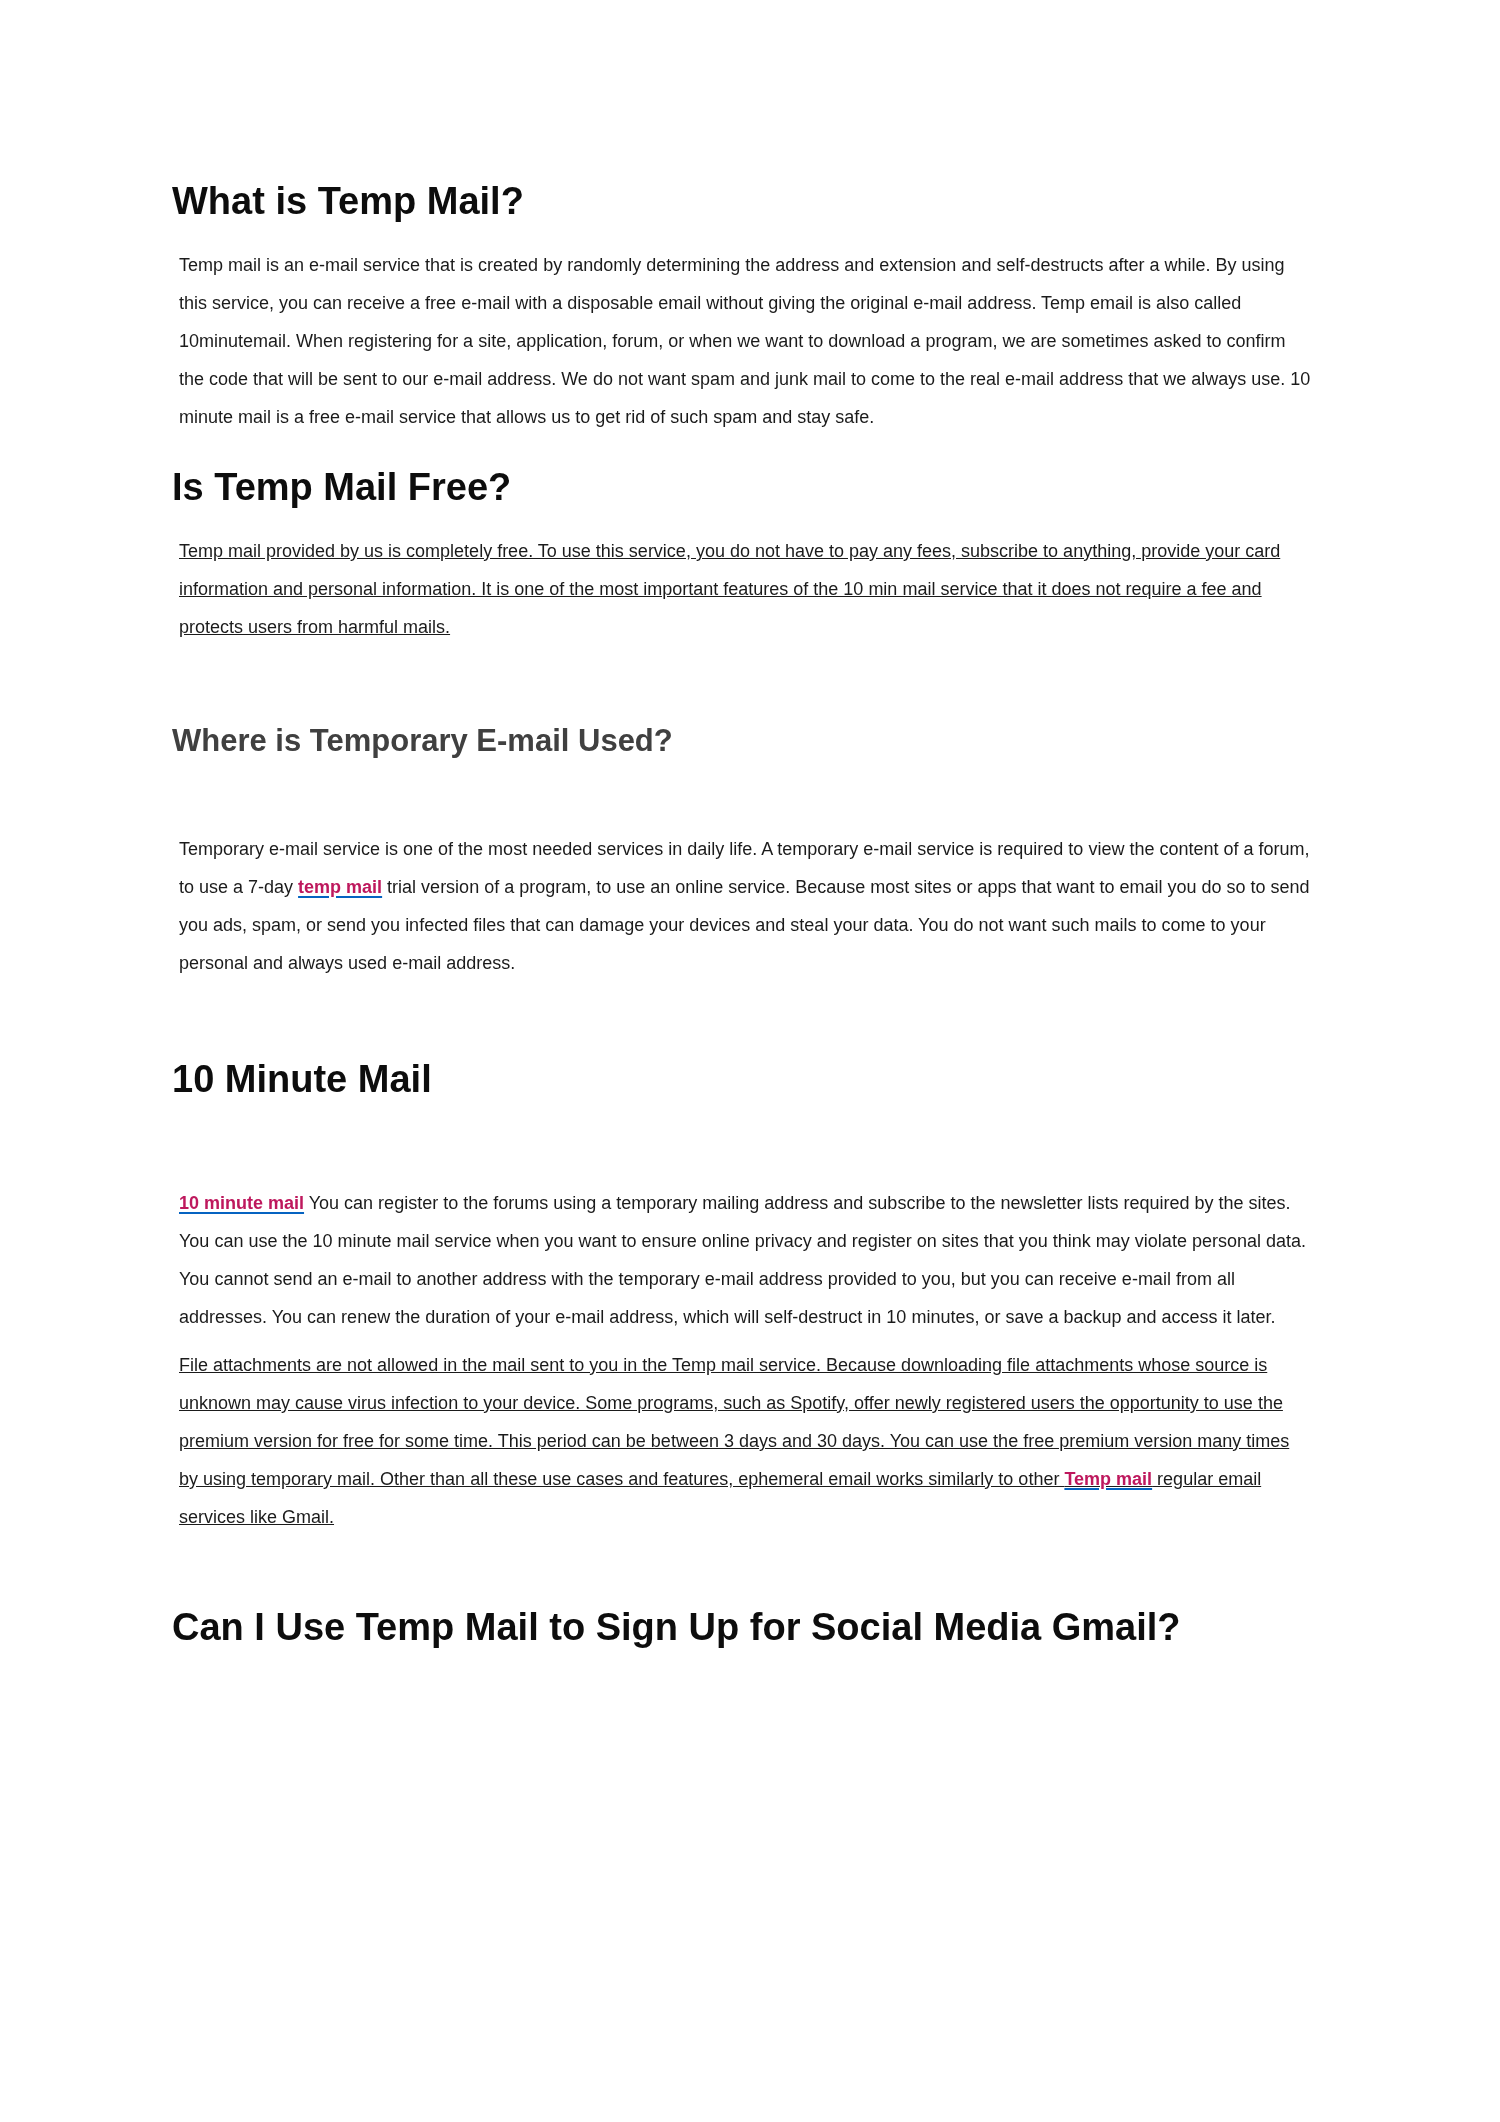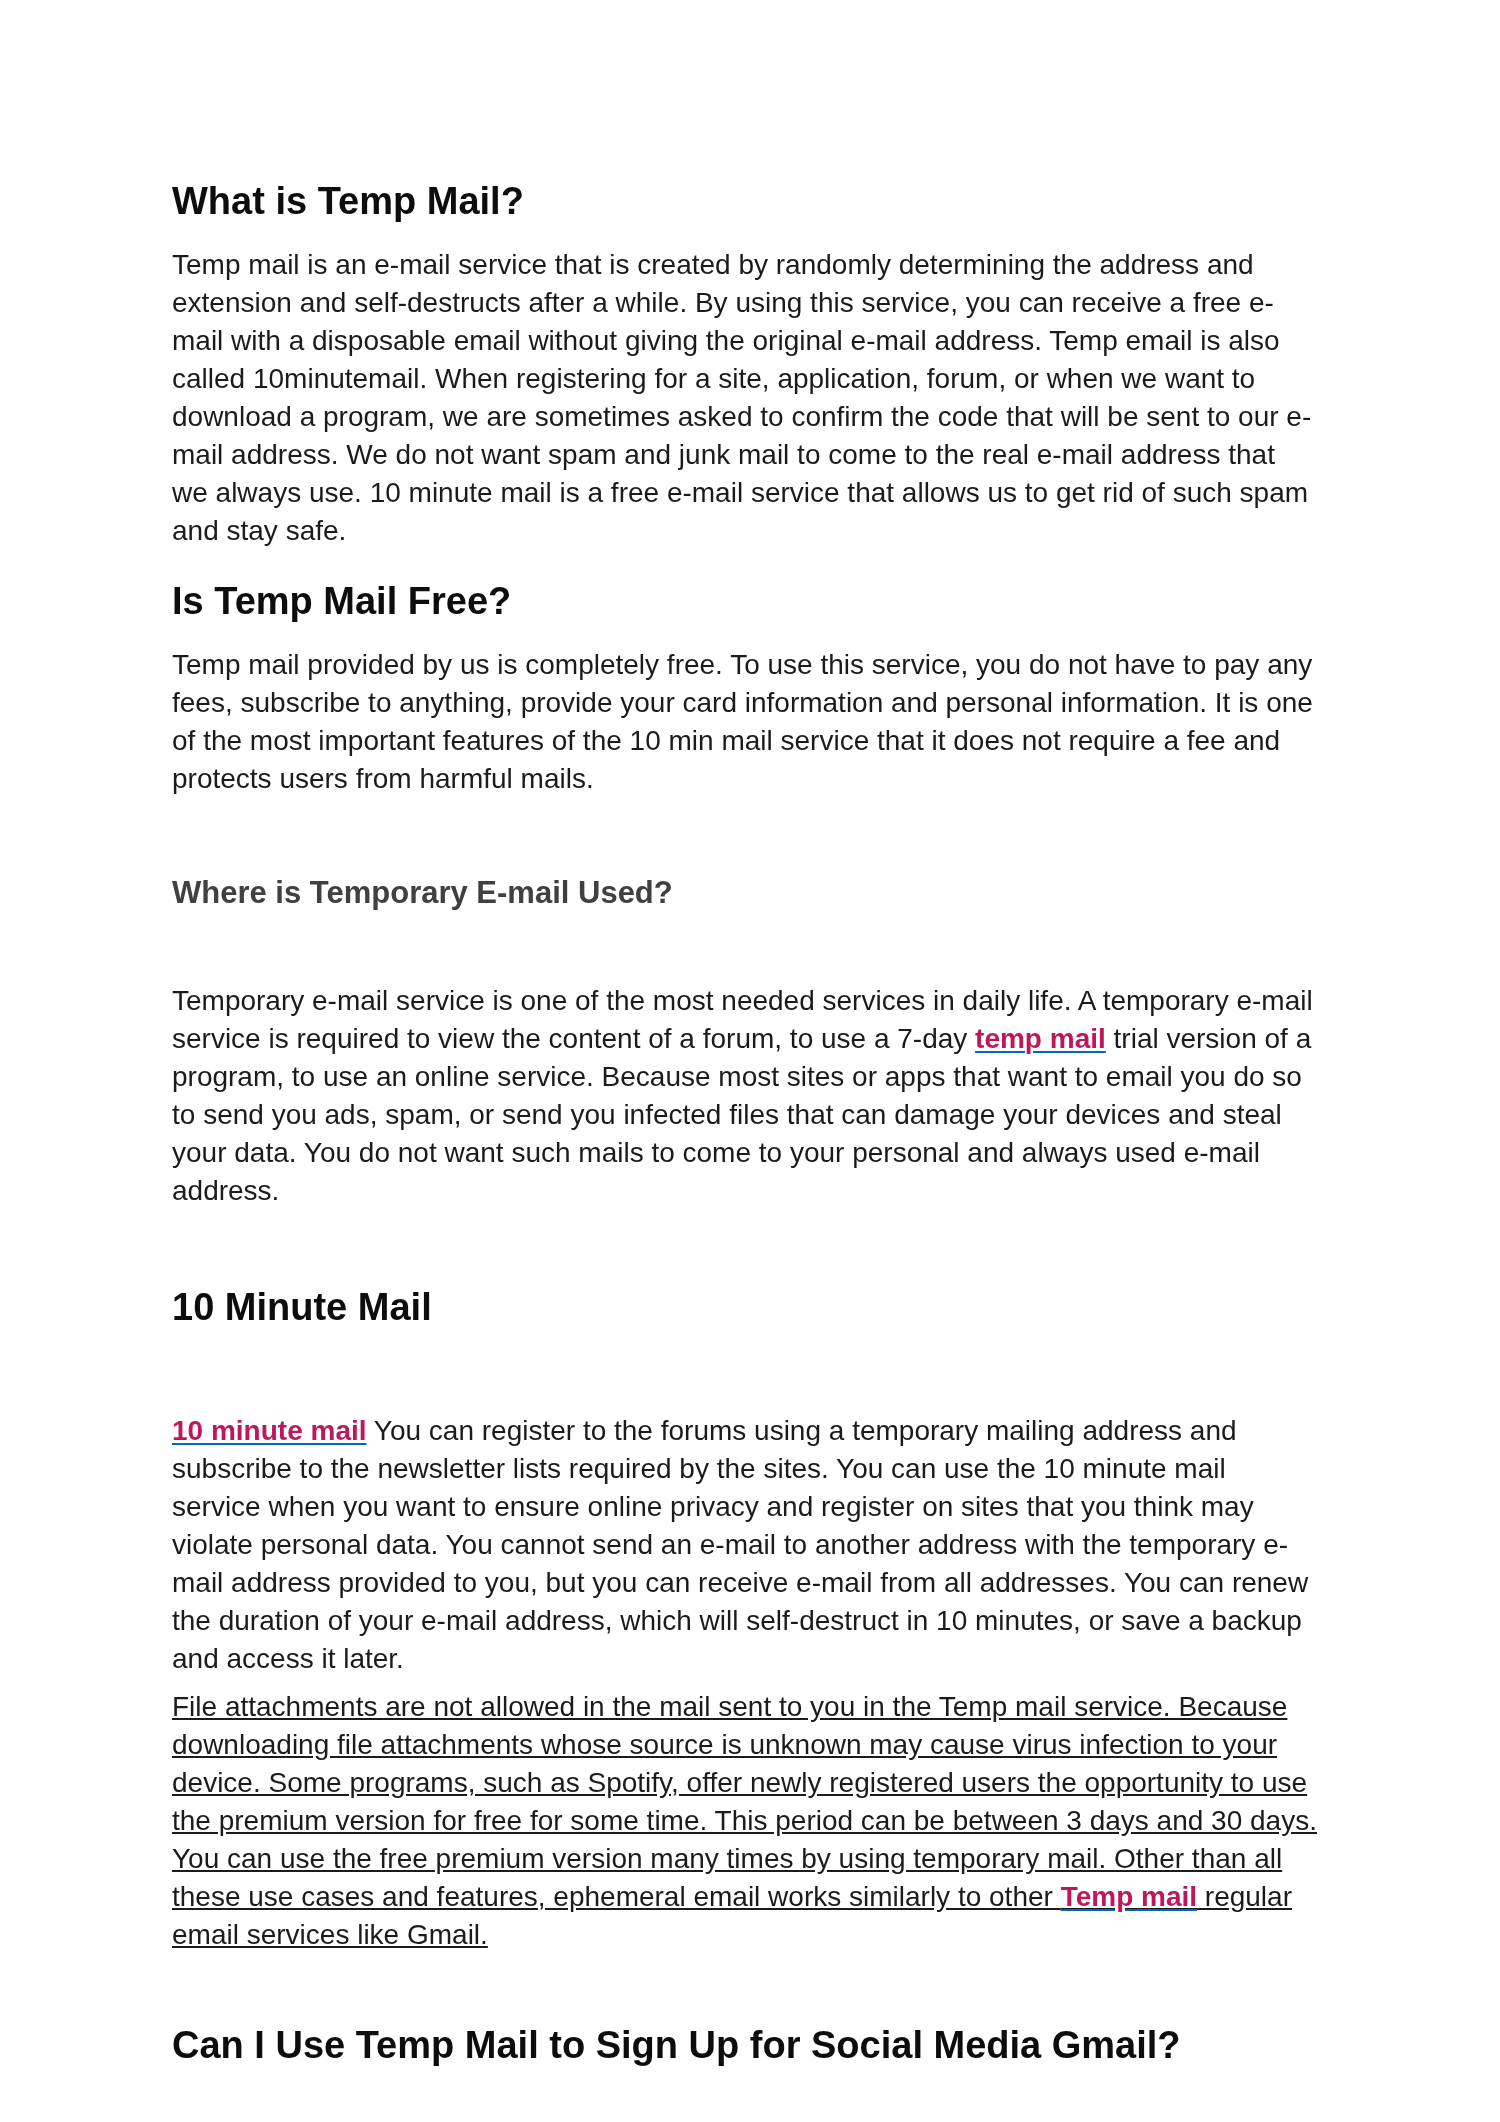--- a/index.html
+++ b/index.html
@@ -25,31 +25,31 @@
     margin: 0;
   }
   .doc-h2 {
     font-size: 31px;
     line-height: 38px;
     font-weight: 700;
     color: #404040;
     margin: 0;
   }
   .doc-p {
-    font-size: 28px;
+    font-size: 18px;
     line-height: 38px;
-    margin: 0;
+    margin: 7px;
     color: #1b1b1b;
     max-width: 1146px;
   }
   
   .s-what-h   { margin-top: 0; }
   .s-what-p   { margin-top: 22px; }
   .s-free-h   { margin-top: 28px; }
-  .s-free-p   { margin-top: 22px; }
+  .s-free-p   { margin-top: 22px; text-decoration: underline; }
   .s-where-h  { margin-top: 76px; }
   .s-where-p  { margin-top: 70px; }
   .s-ten-h    { margin-top: 74px; }
   .s-ten-p1   { margin-top: 82px; }
   .s-ten-p2   { margin-top: 10px; text-decoration: underline; }
   .s-social-h { margin-top: 68px; }
 
   a.doc-link {
     color: #be185d;
     font-weight: 700;

